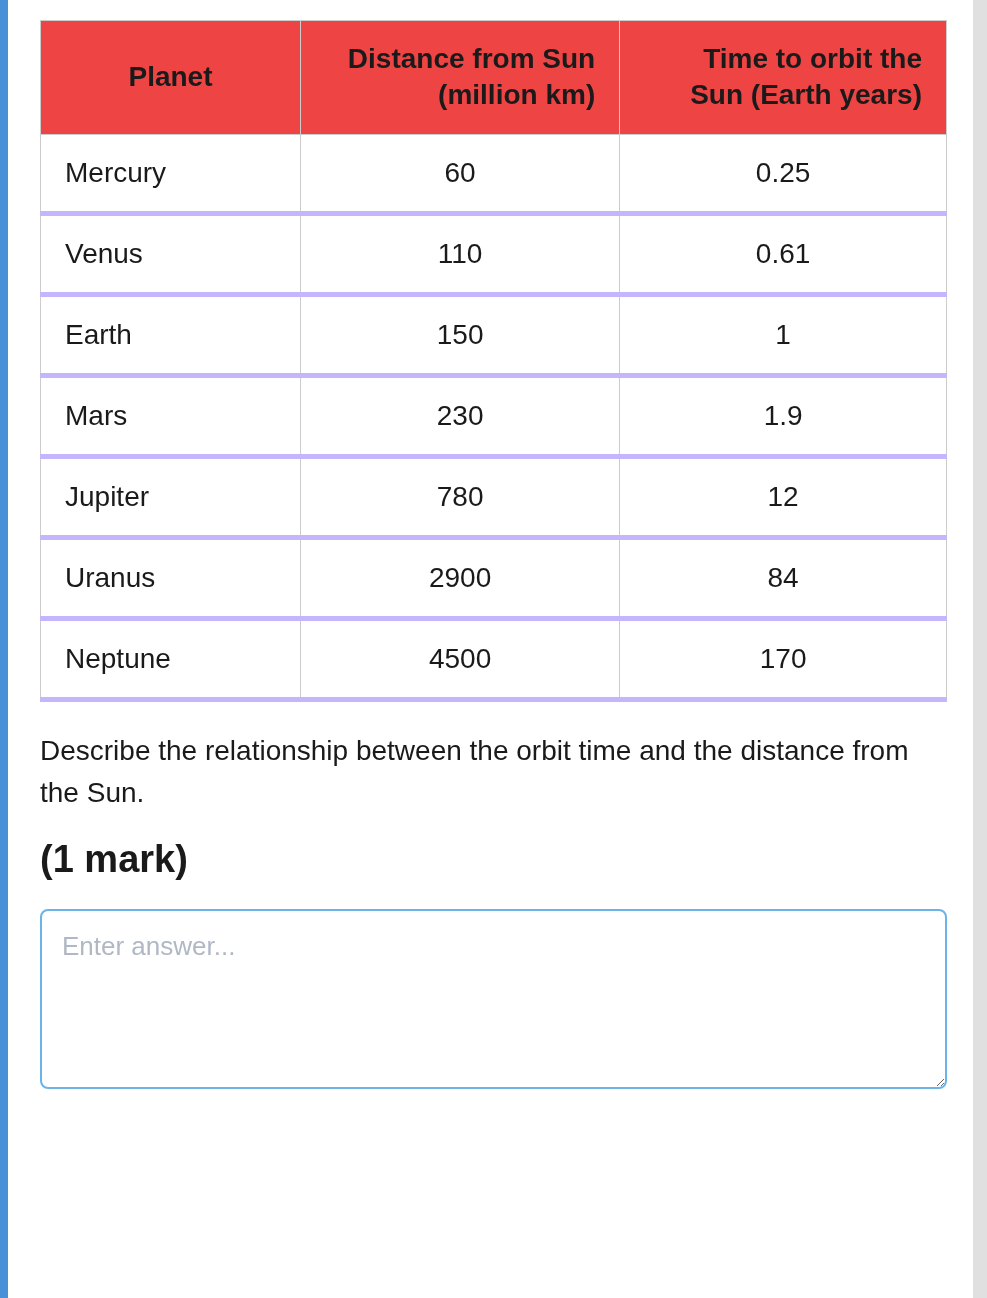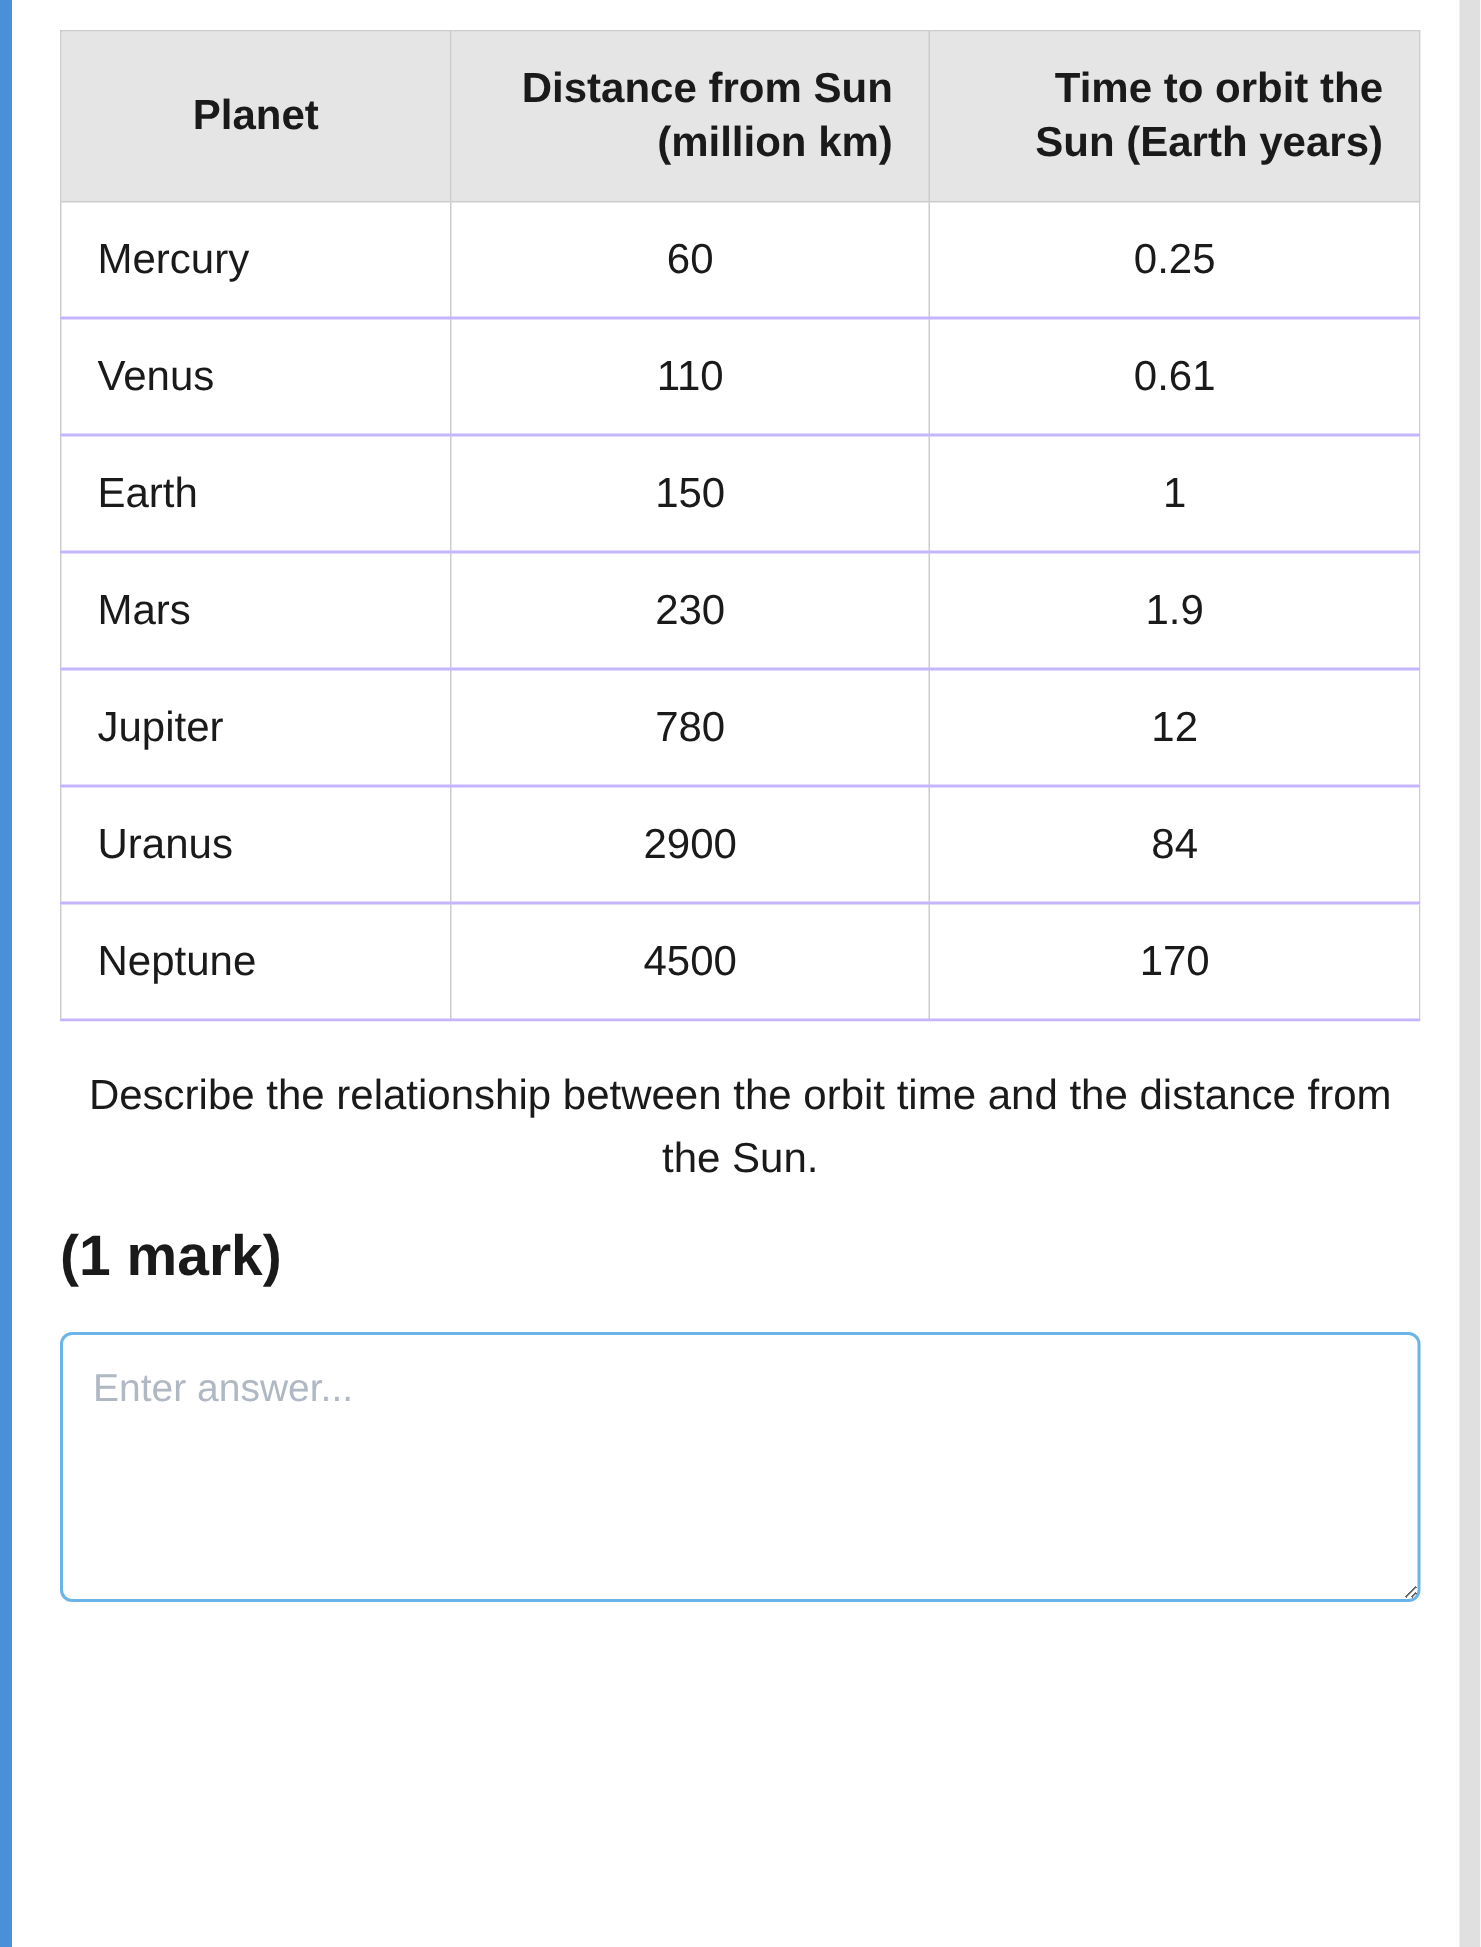--- a/index.html
+++ b/index.html
@@ -54,41 +54,41 @@
       overflow: hidden;
     }
 
     table {
       width: 100%;
       border-collapse: collapse;
       font-size: 28px;
     }
 
     thead tr {
-      background-color: #e5e5e5;
+      background-color: #ef4444;
     }
 
     thead th {
       padding: 20px 24px;
       text-align: right;
       font-weight: 700;
       font-size: 28px;
       color: #1a1a1a;
       border: 1px solid #cccccc;
       vertical-align: middle;
       line-height: 1.3;
     }
 
     thead th:first-child {
       text-align: center;
       width: 260px;
     }
 
     tbody tr {
-      border-bottom: 2px solid #c4b5fd;
+      border-bottom: 5px solid #c4b5fd;
       background: #ffffff;
     }
 
     tbody td {
       padding: 22px 24px;
       font-size: 28px;
       color: #1a1a1a;
       border-right: 1px solid #cccccc;
       vertical-align: middle;
       text-align: center;
@@ -98,21 +98,20 @@
       border-left: 1px solid #cccccc;
       width: 260px;
       text-align: left;
     }
 
     .description-text {
       font-size: 28px;
       color: #1a1a1a;
       line-height: 1.5;
       margin-bottom: 24px;
-      text-align: center;
     }
 
     .mark-label {
       font-size: 38px;
       font-weight: 700;
       color: #1a1a1a;
       margin-bottom: 28px;
     }
 
     .answer-box {

